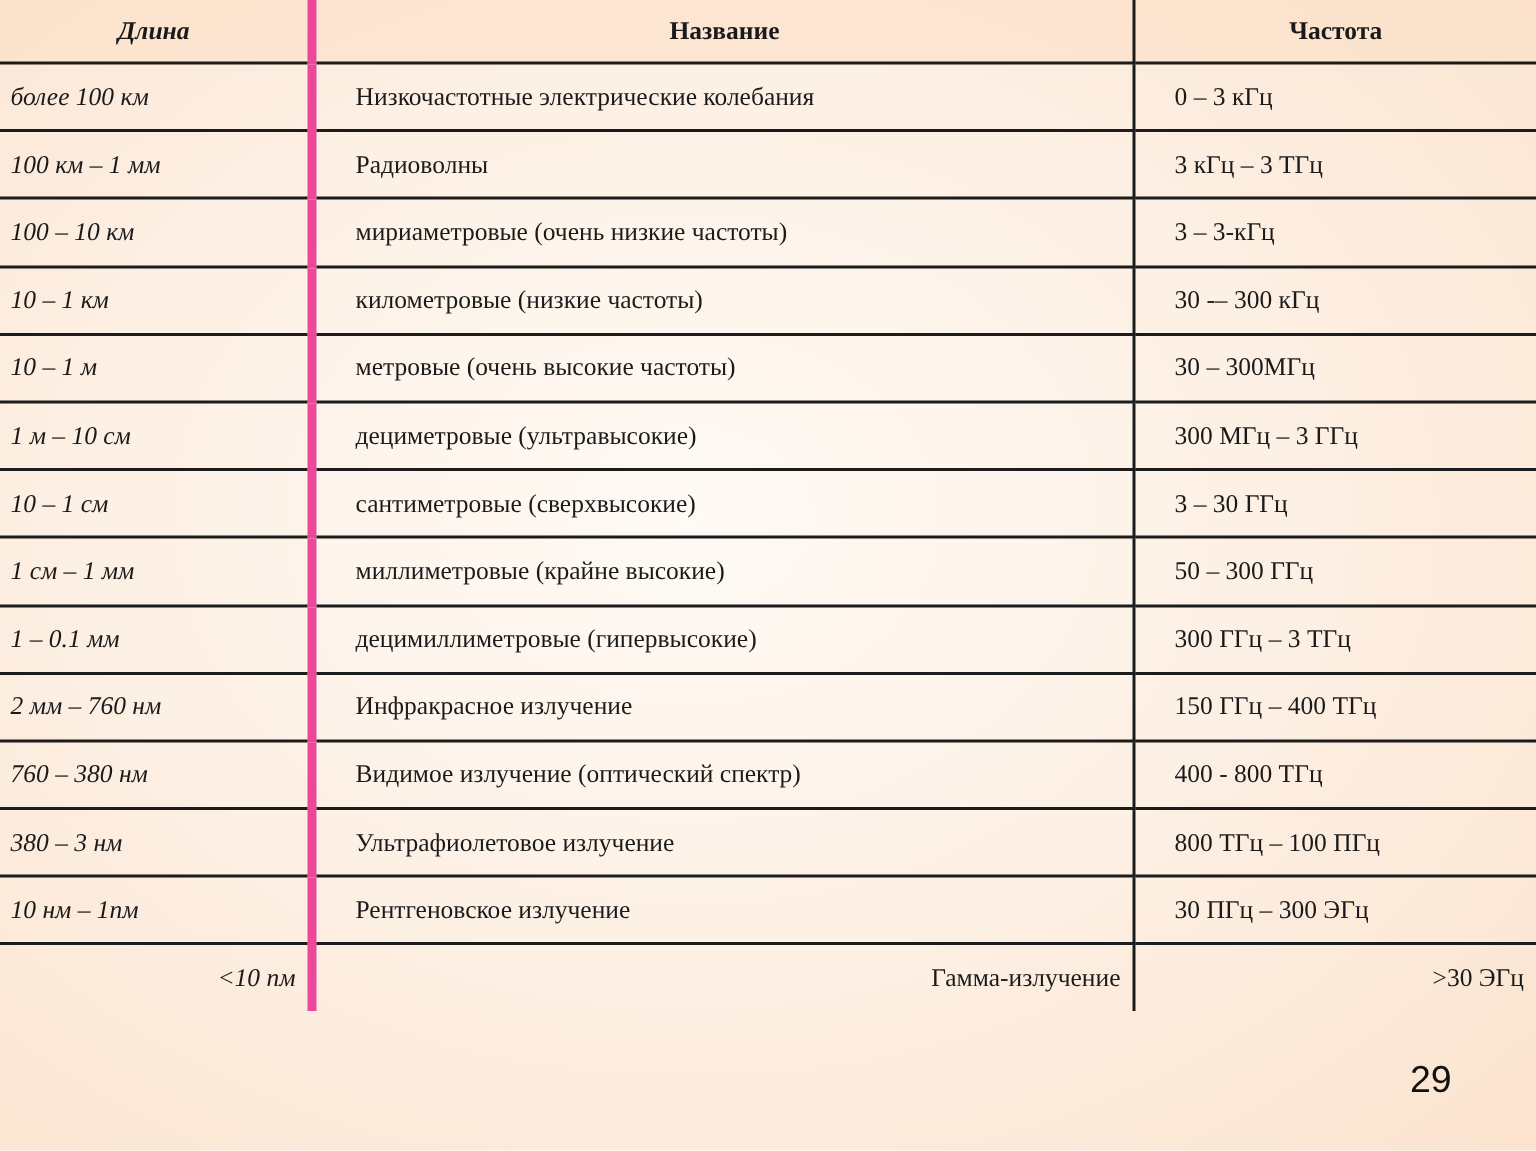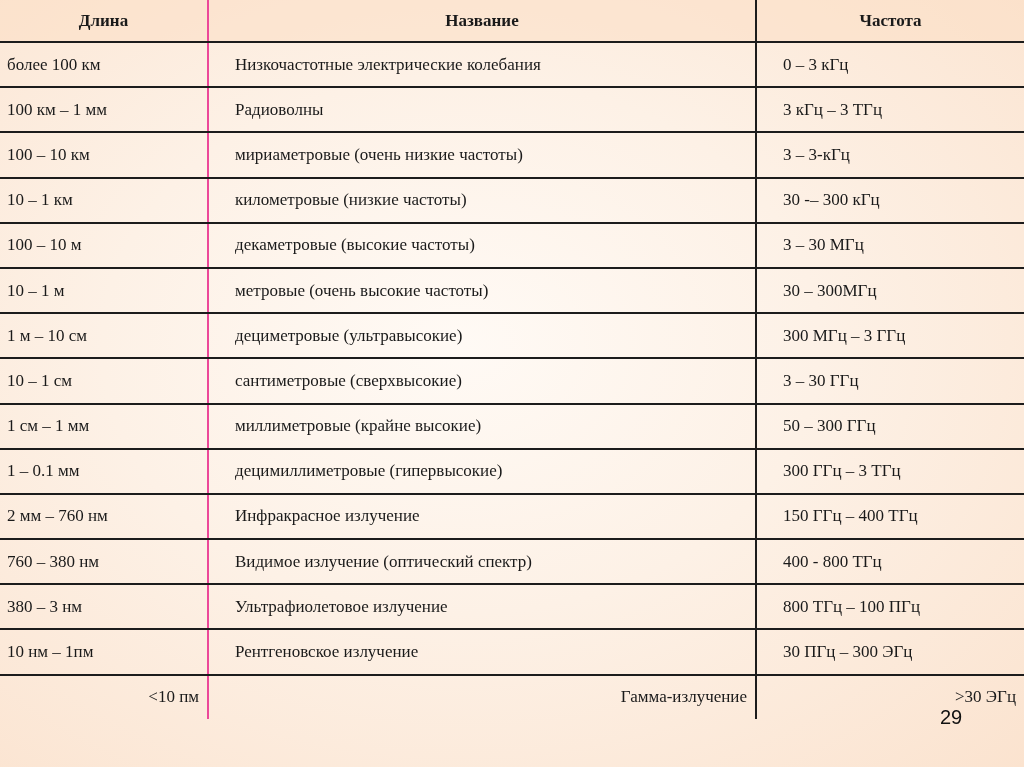--- a/index.html
+++ b/index.html
@@ -43,32 +43,32 @@
       font-weight: bold;
       text-align: center;
       font-size: 17px;
       background: rgba(252, 222, 196, 0.55);
     }
     table.spectrum td {
       height: 43.2px;
     }
     table.spectrum td.c1 { padding-left: 7px; }
     table.spectrum td.c2, table.spectrum td.c3 { padding-left: 26px; }
-    .col-sep-1 { border-right: 2px solid #ec4899; }
+    .col-sep-1 { border-right: 6px solid #ec4899; font-style: italic; }
     .col-sep-2 { border-right: 2px solid #1c1c1c; }
     col.w1 { width: 208px; }
     col.w2 { width: 548px; }
     col.w3 { width: 268px; }
     tr:last-child td { border-bottom: none; text-align: right; }
     .page-number {
       position: absolute;
       left: 940px;
       top: 706px;
       font-family: "Liberation Sans", sans-serif;
-      font-size: 20px;
+      font-size: 25px;
       color: #111;
     }
   </style>
 </head>
 <body>
 
 <div class="slide">
   <table class="spectrum">
     <colgroup>
       <col class="w1">
@@ -95,25 +95,20 @@
       </tr>
       <tr>
         <td class="c1 col-sep-1">100 – 10 км</td>
         <td class="c2 col-sep-2">мириаметровые (очень низкие частоты)</td>
         <td class="c3">3 – 3-кГц</td>
       </tr>
       <tr>
         <td class="c1 col-sep-1">10 – 1 км</td>
         <td class="c2 col-sep-2">километровые (низкие частоты)</td>
         <td class="c3">30 -– 300 кГц</td>
-      </tr>
-      <tr>
-        <td class="c1 col-sep-1">100 – 10 м</td>
-        <td class="c2 col-sep-2">декаметровые (высокие частоты)</td>
-        <td class="c3">3 – 30 МГц</td>
       </tr>
       <tr>
         <td class="c1 col-sep-1">10 – 1 м</td>
         <td class="c2 col-sep-2">метровые (очень высокие частоты)</td>
         <td class="c3">30 – 300МГц</td>
       </tr>
       <tr>
         <td class="c1 col-sep-1">1 м – 10 см</td>
         <td class="c2 col-sep-2">дециметровые (ультравысокие)</td>
         <td class="c3">300 МГц – 3 ГГц</td>

